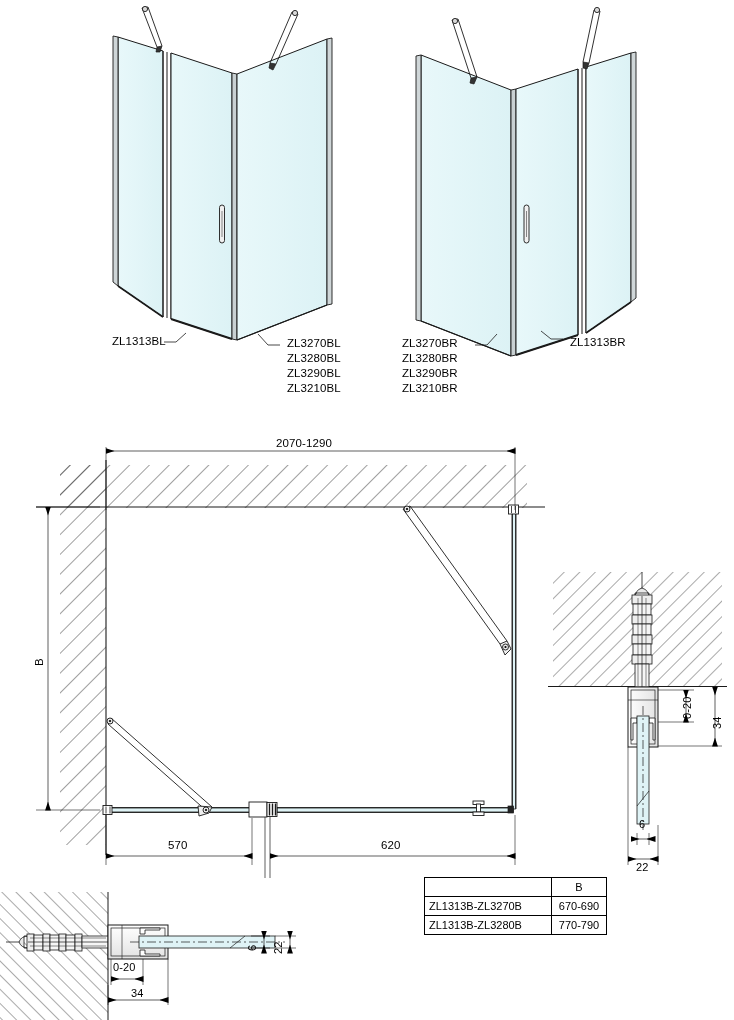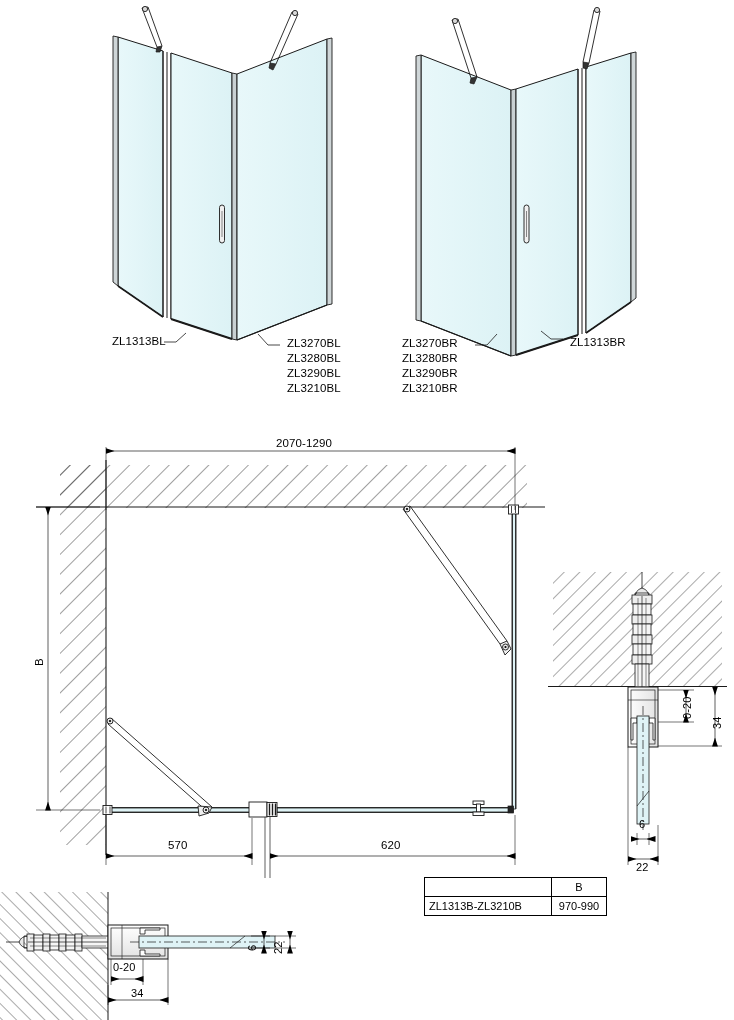--- a/index.html
+++ b/index.html
@@ -382,19 +382,23 @@
 
   <table class="spec-table">
     <thead>
       <tr>
         <th class="blank"></th>
         <th class="bcol">B</th>
       </tr>
     </thead>
     <tbody>
       <tr>
-        <td class="code">ZL1313B-ZL3210B</td>
-        <td class="val">970-990</td>
+        <td class="code">ZL1313B-ZL3270B</td>
+        <td class="val">670-690</td>
+      </tr>
+      <tr>
+        <td class="code">ZL1313B-ZL3280B</td>
+        <td class="val">770-790</td>
       </tr>
     </tbody>
   </table>
 
 </div>
 
 </body></html>

